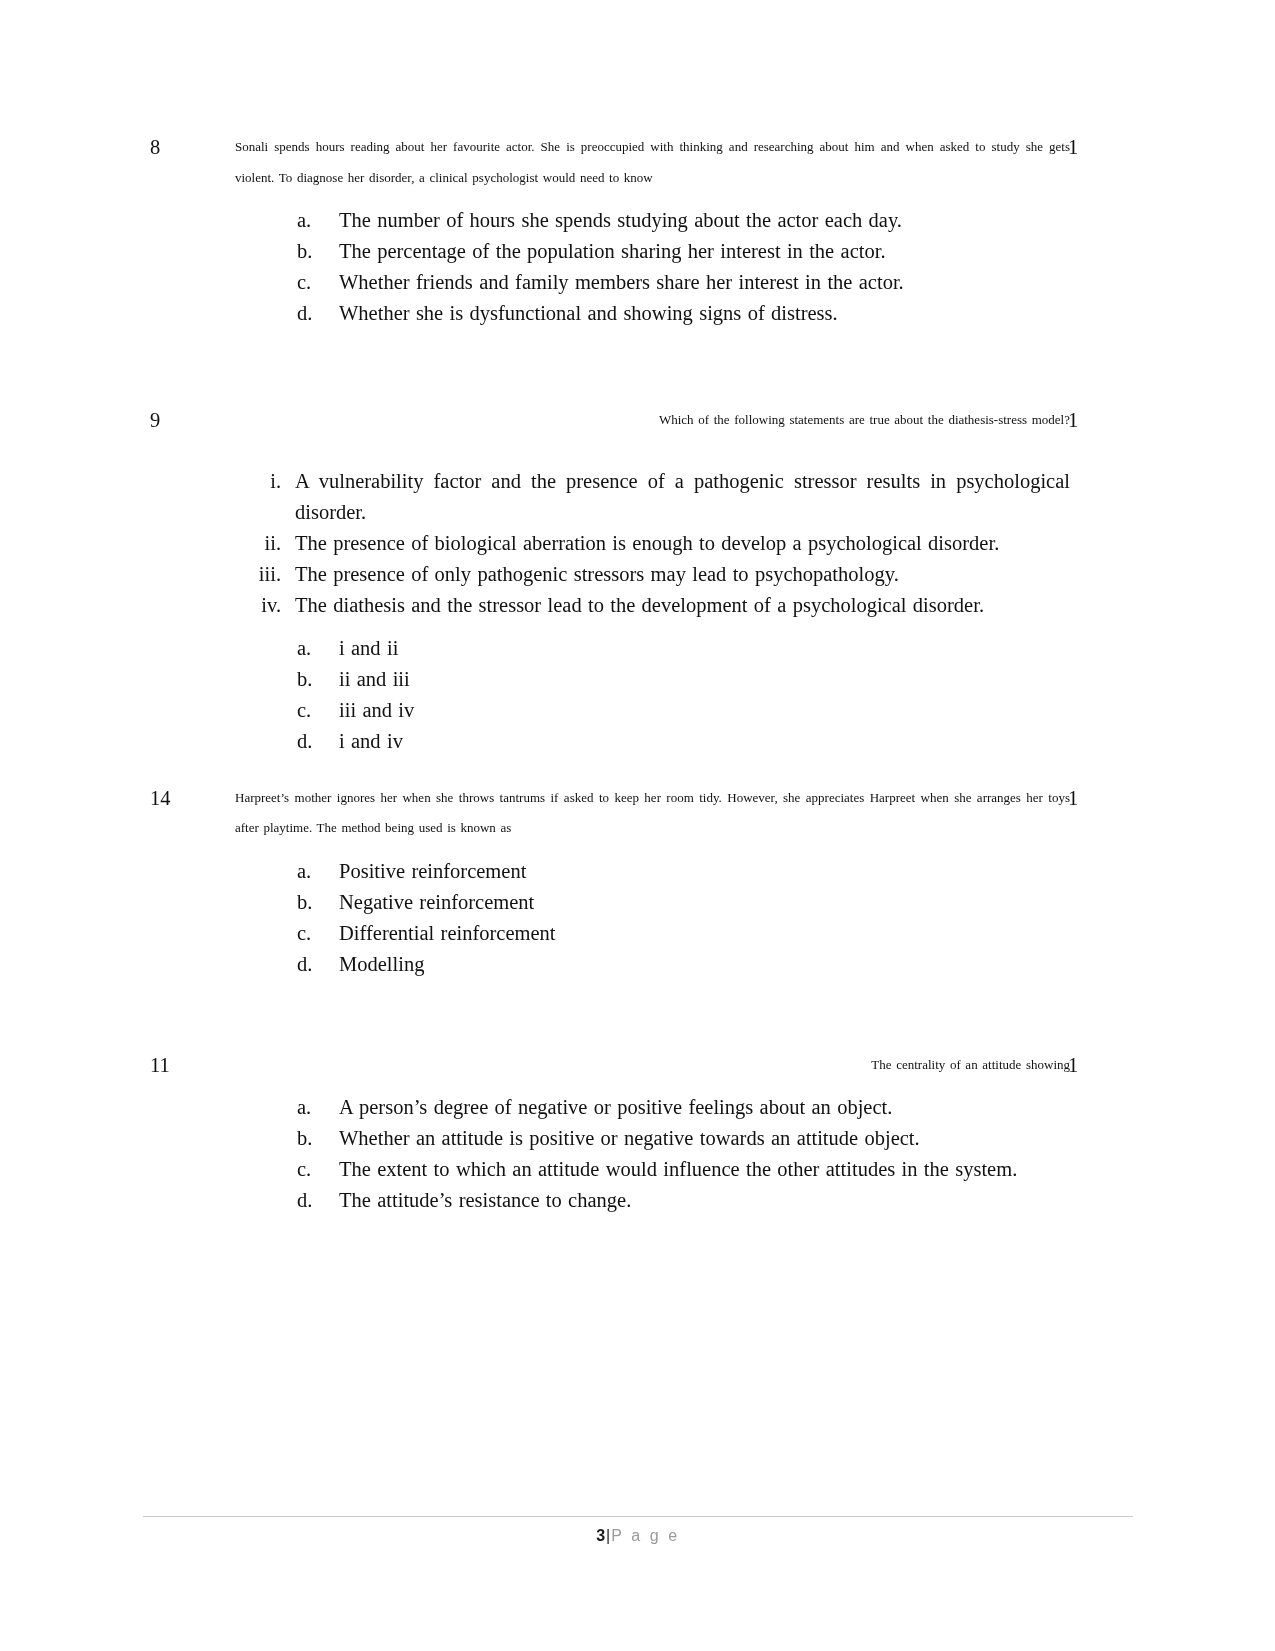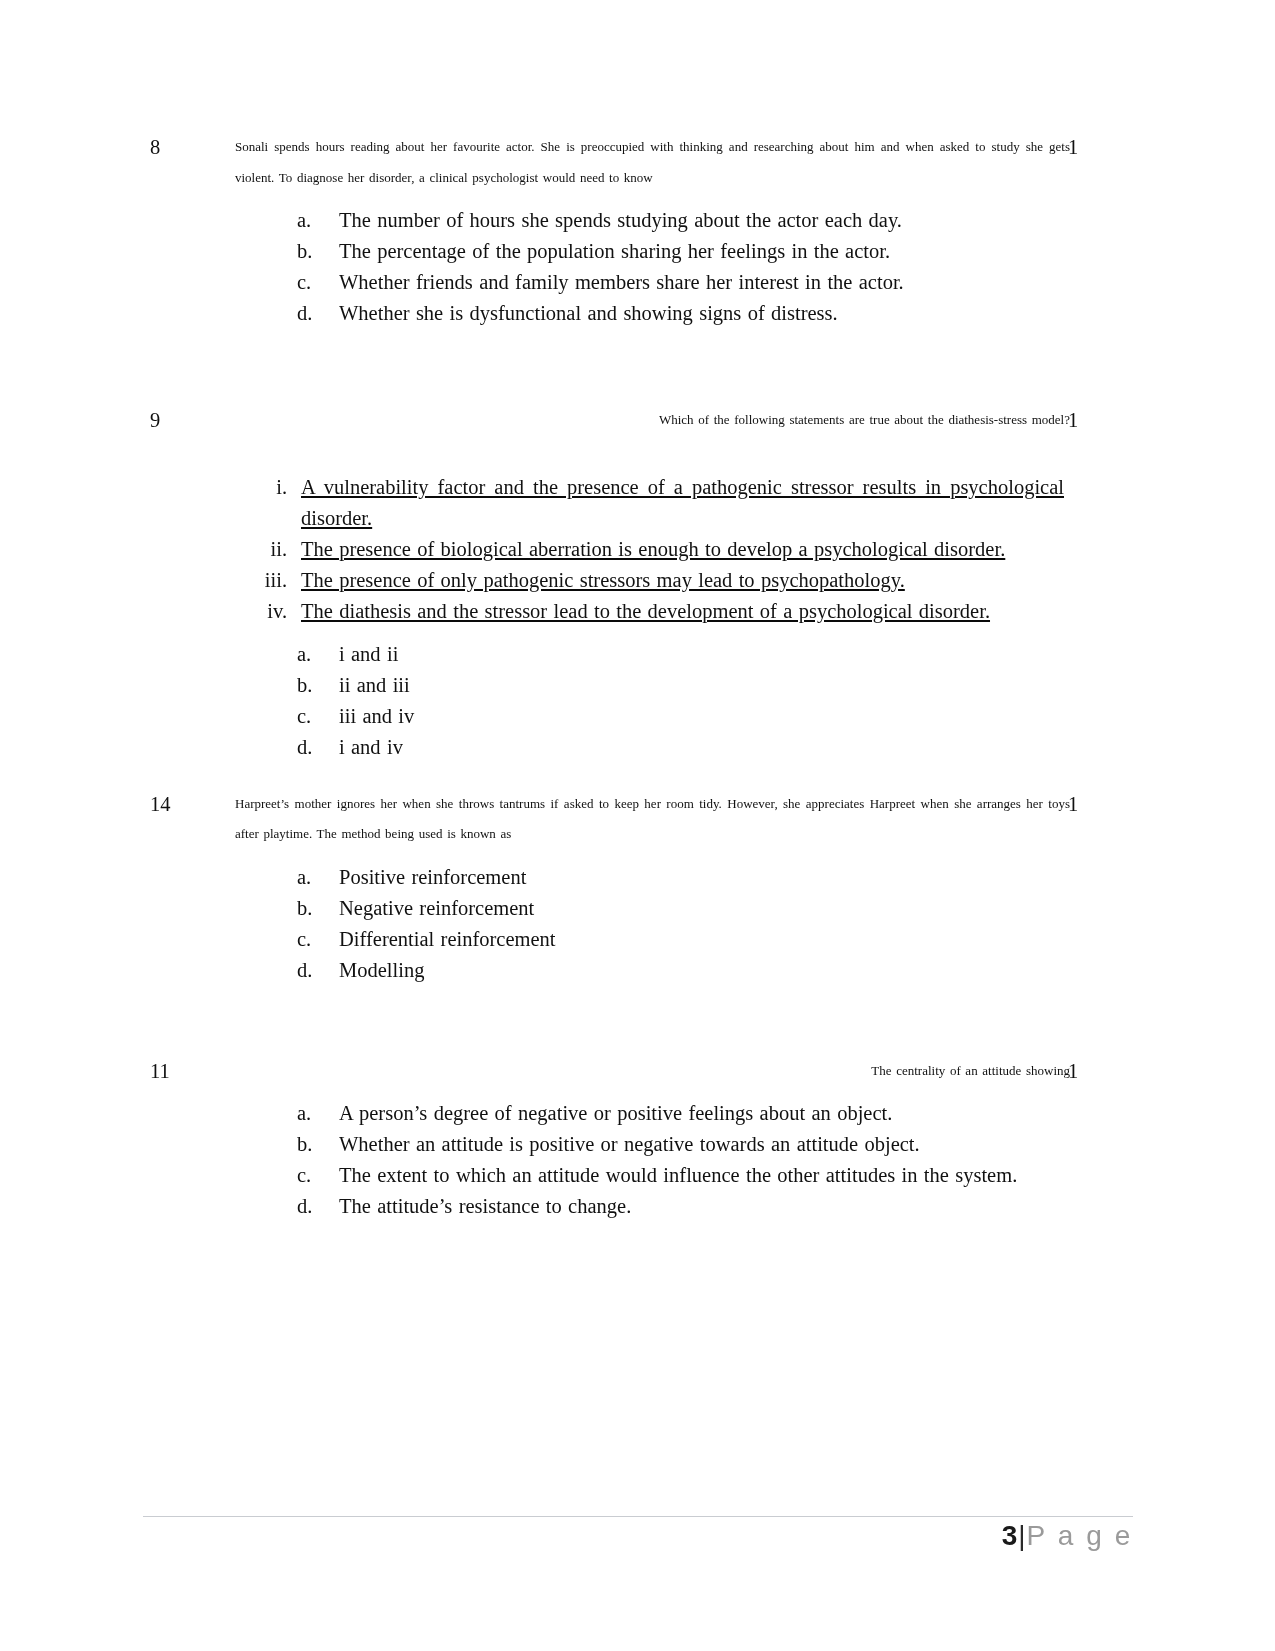--- a/index.html
+++ b/index.html
@@ -95,24 +95,23 @@
     left: 50px;
     width: 30px;
     text-align: left;
   }
   ol.opts-alpha.tight > li {
     line-height: 31px;
   }
 
   ol.opts-roman {
     list-style: none;
-    margin: 6px;
+    margin: 0;
     padding: 0;
     counter-reset: romancount;
-    text-decoration: underline;
   }
   ol.opts-roman > li {
     position: relative;
     counter-increment: romancount;
     font-size: 20.5px;
     line-height: 31px;
     padding-left: 60px;
     color: #111;
     text-align: justify;
     text-justify: inter-word;
@@ -140,24 +139,24 @@
     left: 143px;
     top: 1516px;
     width: 990px;
   }
   .footer-rule {
     width: 100%;
     height: 1px;
     background: #c9ccd1;
   }
   .footer-text {
-    text-align: right;
+    text-align: center;
     padding-top: 6px;
     font-family: "Liberation Sans", "DejaVu Sans", sans-serif;
-    font-size: 28px;
+    font-size: 16px;
     line-height: 26px;
   }
   .pg-num {
     font-weight: bold;
     color: #1a1a1a;
     letter-spacing: 0px;
   }
   .pg-sep {
     color: #2a2a2a;
     padding: 0 1px;
@@ -174,21 +173,21 @@
 
   <div class="content">
 
     <div class="q-block">
       <div class="q-row">
         <div class="q-num">8</div>
         <div class="q-body">
           <div class="q-stem">Sonali spends hours reading about her favourite actor. She is preoccupied with thinking and researching about him and when asked to study she gets violent. To diagnose her disorder, a clinical psychologist would need to know</div>
           <ol class="opts-alpha">
             <li><span>The number of hours she spends studying about the actor each day.</span></li>
-            <li><span>The percentage of the population sharing her feelings in the actor.</span></li>
+            <li><span>The percentage of the population sharing her interest in the actor.</span></li>
             <li><span>Whether friends and family members share her interest in the actor.</span></li>
             <li><span>Whether she is dysfunctional and showing signs of distress.</span></li>
           </ol>
         </div>
       </div>
       <div class="q-marks">1</div>
     </div>
 
     <div class="gap-xl"></div>
 

